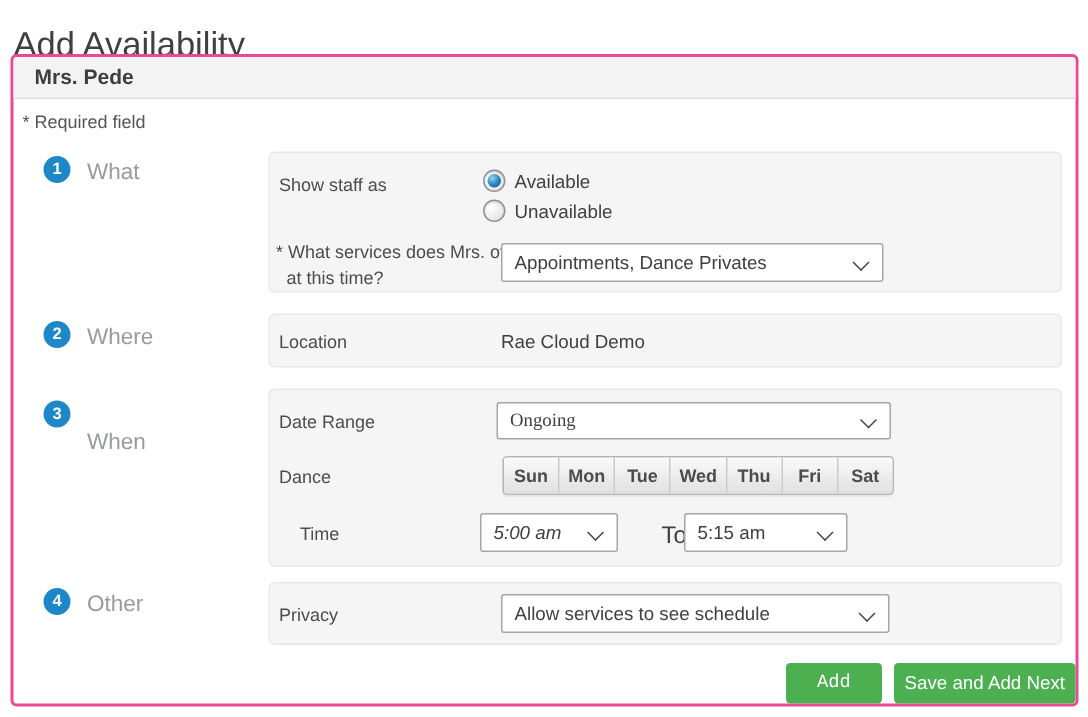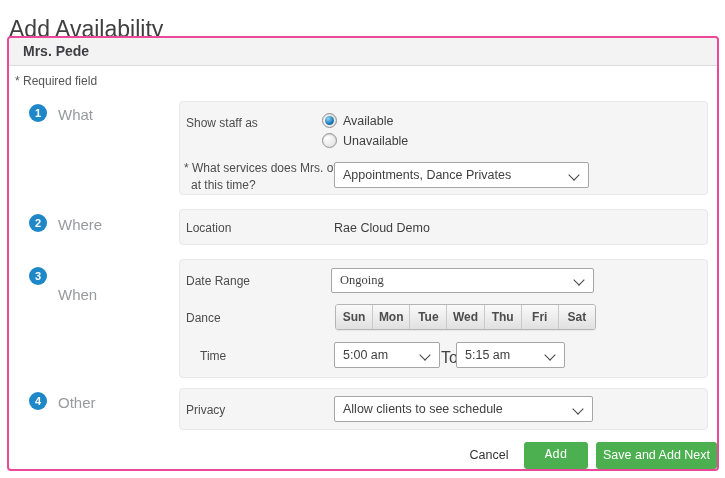--- a/index.html
+++ b/index.html
@@ -139,36 +139,35 @@
       <span class="day-btn">Sun</span>
       <span class="day-btn">Mon</span>
       <span class="day-btn">Tue</span>
       <span class="day-btn">Wed</span>
       <span class="day-btn">Thu</span>
       <span class="day-btn">Fri</span>
       <span class="day-btn">Sat</span>
     </div>
 
     <div class="field-label" style="left:20px;top:89px;">Time</div>
-    <div class="sel" style="left:154px;top:82px;width:106px;height:26px;">
+    <div class="sel" style="left:140px;top:82px;width:92px;height:26px;font-style:italic;">
       <span class="sel-value" style="line-height:24px;">5:00 am</span>
       <span class="chev" style="top:8px;"></span>
     </div>
     <div class="field-value" style="left:261px;top:89px;font-size:16px;">To</div>
     <div class="sel" style="left:276px;top:82px;width:109px;height:26px;">
       <span class="sel-value" style="line-height:24px;">5:15 am</span>
       <span class="chev" style="top:8px;"></span>
     </div>
   </div>
 
   <div class="field-box" style="top:350px;height:42px;">
     <div class="field-label" style="left:6px;top:14px;">Privacy</div>
     <div class="sel" style="left:154px;top:7px;width:259px;height:26px;">
-      <span class="sel-value" style="line-height:24px;">Allow clients to see schedule</span>
+      <span class="sel-value" style="line-height:24px;">Allow services to see schedule</span>
       <span class="chev" style="top:8px;"></span>
     </div>
   </div>
 
-  <div class="cancel-link" style="left:450px;top:404px;width:60px;height:27px;">Cancel</div>
   <div class="btn-green" style="left:515px;top:404px;width:64px;height:27px;font-family:Liberation Mono, monospace;">Add</div>
   <div class="btn-green" style="left:587px;top:404px;width:121px;height:27px;">Save and Add Next</div>
 
 </div>
 
 </body></html>

